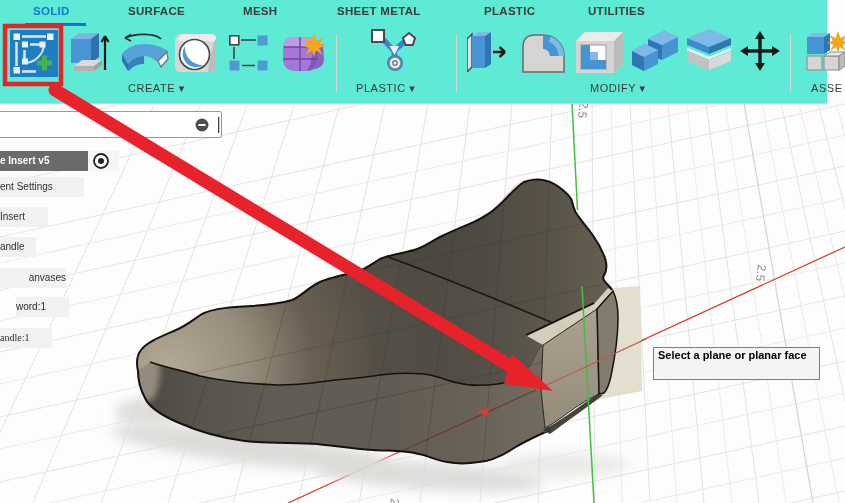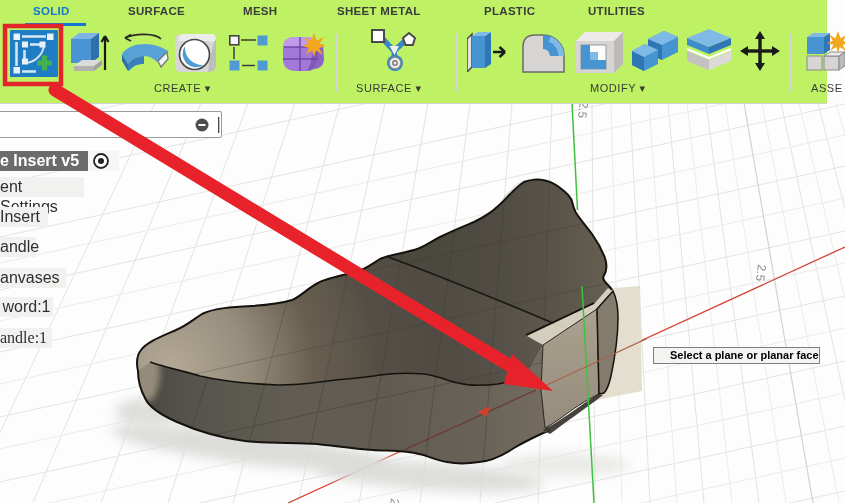--- a/index.html
+++ b/index.html
@@ -1,26 +1,26 @@
 <!DOCTYPE html>
 <html><head>
 <meta charset="utf-8">
 <style>
 html,body{margin:0;padding:0;}
 body{width:845px;height:503px;overflow:hidden;position:relative;font-family:"Liberation Sans",sans-serif;background:#fdfdfd;}
-#toolbar{position:absolute;left:0;top:0;width:827px;height:103px;background:#bef264;border-bottom:1px solid #d2d1d0;z-index:5;}
+#toolbar{position:absolute;left:0;top:0;width:827px;height:103px;background:#5eead4;border-bottom:1px solid #d2d1d0;z-index:5;}
 .tab{position:absolute;top:5px;font-size:11.5px;font-weight:bold;color:#3c3c3c;letter-spacing:0.3px;}
 .tab.active{color:#1376d2;}
 #tabline{position:absolute;left:25px;top:23px;width:61px;height:3px;background:#1376d2;}
 .lbl{position:absolute;top:82px;font-size:11px;color:#3a3a3a;letter-spacing:0.55px;}
 .sep{position:absolute;top:34px;width:1px;height:58px;background:#d8d7d6;}
 .icon{position:absolute;}
 #searchbox{position:absolute;left:-8px;top:111px;width:230px;height:27px;background:#fff;border:1px solid #9a9a9a;border-radius:2px;box-sizing:border-box;z-index:10;}
-.bitem{position:absolute;font-size:16px;color:#2f2f2f;background:#f1f1f0;height:20px;line-height:20px;z-index:10;}
-#tooltip{position:absolute;left:653px;top:347px;width:167px;height:17px;background:#f4f4f2;border:1px solid #7e7e7e;box-sizing:border-box;font-size:11px;font-weight:bold;color:#000;line-height:15px;padding-left:16px;z-index:10;}
+.bitem{position:absolute;font-size:10px;color:#2f2f2f;background:#f1f1f0;height:20px;line-height:20px;z-index:10;}
+#tooltip{position:absolute;left:653px;top:347px;width:167px;height:33px;background:#f4f4f2;border:1px solid #7e7e7e;box-sizing:border-box;font-size:11px;font-weight:bold;color:#000;line-height:15px;padding-left:4px;z-index:10;}
 svg{display:block;}
 #scene{position:absolute;left:0;top:0;z-index:1;}
 #overlay{position:absolute;left:0;top:0;z-index:50;pointer-events:none;}
 </style>
 </head>
 <body>
 
 <svg id="scene" width="845" height="503" viewBox="0 0 845 503">
   <defs>
     <clipPath id="vp">
@@ -256,22 +256,22 @@
 
 <div id="toolbar">
   <span class="tab active" style="left:33px;">SOLID</span>
   <div id="tabline"></div>
   <span class="tab" style="left:128px;">SURFACE</span>
   <span class="tab" style="left:243px;">MESH</span>
   <span class="tab" style="left:337px;">SHEET METAL</span>
   <span class="tab" style="left:477px;padding-left:7px;">PLASTIC</span>
   <span class="tab" style="left:588px;">UTILITIES</span>
 
-  <span class="lbl" style="left:154px;text-align:right;">CREATE ▾</span>
-  <span class="lbl" style="left:356px;">SURFACE ▾</span>
+  <span class="lbl" style="left:128px;text-align:right;">CREATE ▾</span>
+  <span class="lbl" style="left:356px;">PLASTIC ▾</span>
   <span class="lbl" style="left:590px;">MODIFY ▾</span>
   <span class="lbl" style="left:811px;">ASSE</span>
   <div class="sep" style="left:336px;"></div>
   <div class="sep" style="left:456px;"></div>
   <div class="sep" style="left:790px;"></div>
 
   <svg class="icon" style="left:10px;top:30px;" width="48" height="47" viewBox="0 0 48 47">
     <rect x="0" y="0" width="48" height="47" rx="1" fill="#1f7dc4"></rect>
     <g stroke="#d5e5f2" stroke-width="2.6" fill="none">
       <line x1="12" y1="6.5" x2="36" y2="6.5"></line>
@@ -432,22 +432,22 @@
 </svg>
 <div class="bitem" style="left:0;top:151px;width:88px;background:#6b6b6b;color:#fff;font-weight:bold;">e Insert v5</div>
 <div style="position:absolute;left:88px;top:151px;width:31px;height:20px;background:#f6f6f5;z-index:10;"></div>
 <svg style="position:absolute;left:92px;top:152px;z-index:11;" width="18" height="18" viewBox="0 0 18 18">
   <circle cx="9" cy="9" r="7" fill="#fff" stroke="#222" stroke-width="1.8"></circle>
   <circle cx="9" cy="9" r="3" fill="#222"></circle>
 </svg>
 <div class="bitem" style="left:0;top:177px;width:84px;">ent Settings</div>
 <div class="bitem" style="left:0;top:207px;width:48px;">Insert</div>
 <div class="bitem" style="left:0;top:237px;width:36px;">andle</div>
-<div class="bitem" style="left:0;top:268px;width:66px;">anvases</div>
-<div class="bitem" style="left:0;top:297px;width:53px;text-align:center;">word:1</div>
+<div class="bitem" style="left:0;top:268px;width:66px;text-align:right;">anvases</div>
+<div class="bitem" style="left:16px;top:297px;width:53px;">word:1</div>
 <div class="bitem" style="left:0;top:328px;width:52px;font-family:Liberation Serif, serif;">andle:1</div>
 
 <div id="tooltip">Select a plane or planar face</div>
 
 <svg id="overlay" width="845" height="503" viewBox="0 0 845 503">
   <rect x="5" y="26" width="56" height="58" fill="none" stroke="#e2252b" stroke-width="4.5"></rect>
   <line x1="55" y1="90" x2="512" y2="367" stroke="#e8222a" stroke-width="13" stroke-linecap="round"></line>
   <path d="M553,391 L504,384 L512,354 Z" fill="#e8222a"></path>
 </svg>
 

